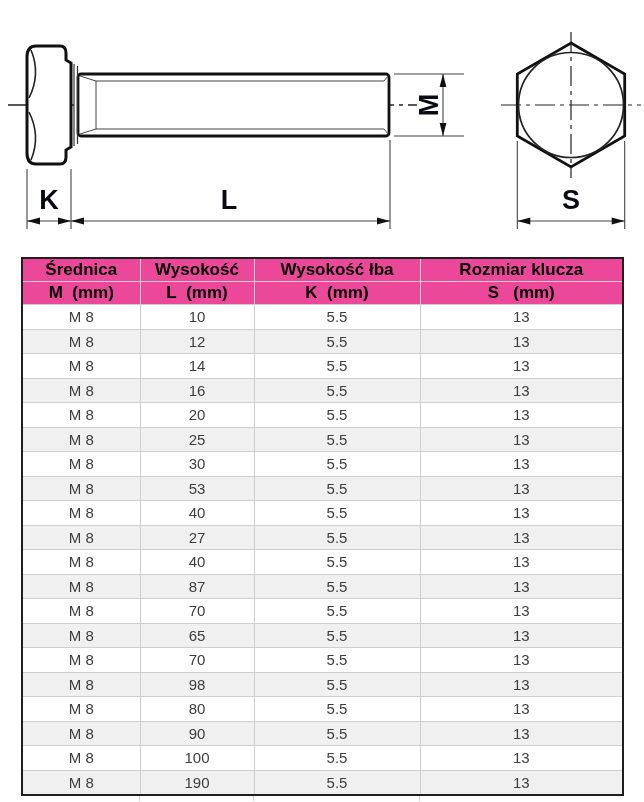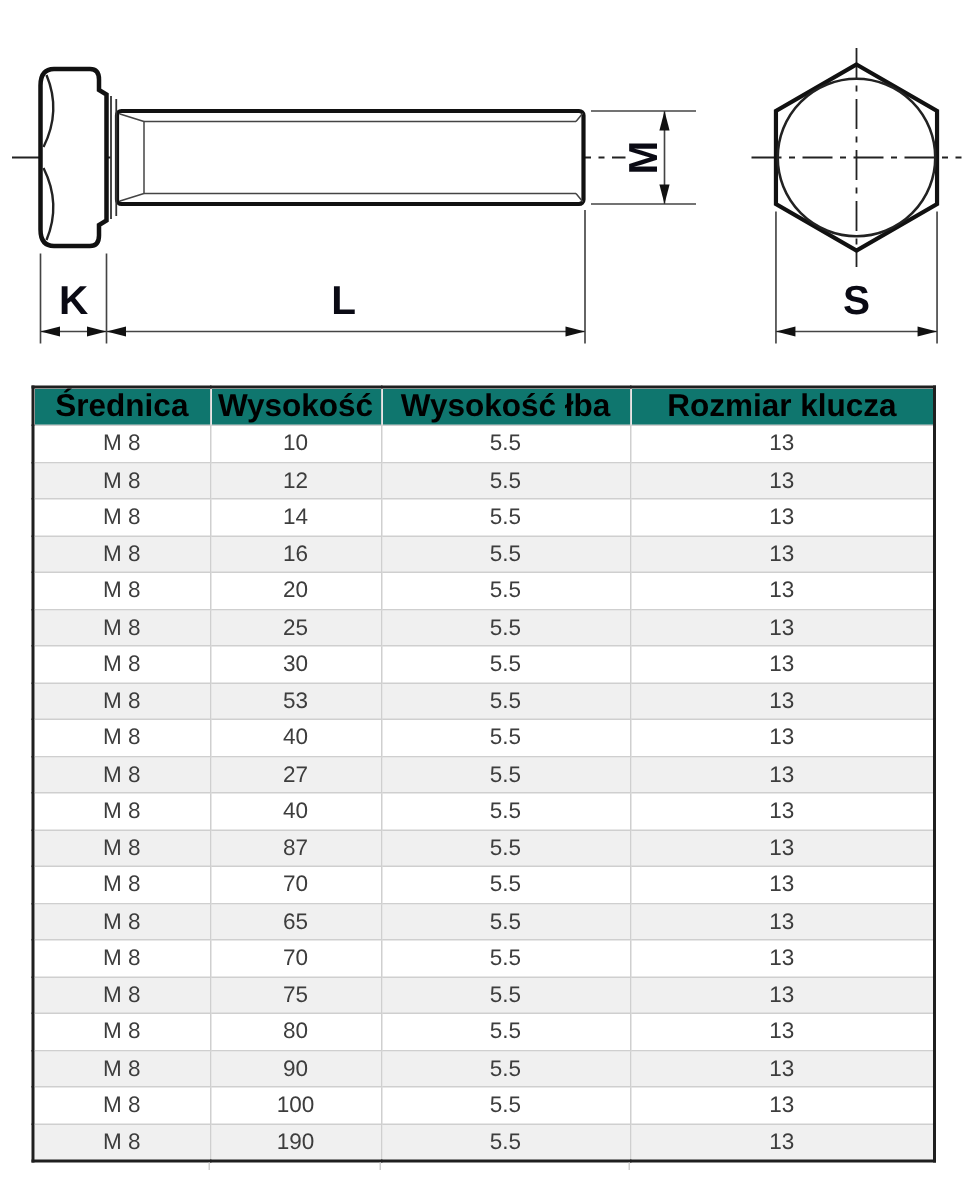--- a/index.html
+++ b/index.html
@@ -30,22 +30,22 @@
     border:1px solid var(--grid,#cfcfcf);
     text-align:center;
     padding:0;
     white-space:nowrap;
     overflow:hidden;
   }
   table.spec thead th{
     height:22px;
     font-weight:bold;
     color:#000000;
-    background:#0f766e;
-    font-size:21px;
+    background:#ec4899;
+    font-size:17px;
   }
   table.spec tbody td{
     height:23.5px;
     font-weight:normal;
   }
   table.spec tbody tr:nth-child(even){background:var(--band,#f0f0f0);}
   table.spec tbody tr:nth-child(odd){background:#ffffff;}
   .stub{
     position:absolute;bottom:-5px;width:1px;height:5px;
     background:var(--grid,#cfcfcf);
@@ -122,20 +122,26 @@
         <col class="c3">
         <col class="c4">
     </colgroup>
     <thead>
       <tr>
         <th>Średnica</th>
         <th>Wysokość</th>
         <th>Wysokość łba</th>
         <th>Rozmiar klucza</th>
       </tr>
+      <tr>
+        <th>M&nbsp;&nbsp;(mm)</th>
+        <th>L&nbsp;&nbsp;(mm)</th>
+        <th>K&nbsp;&nbsp;(mm)</th>
+        <th>S&nbsp;&nbsp;&nbsp;(mm)</th>
+      </tr>
     </thead>
     <tbody>
         <tr>
           <td>M 8</td>
           <td>10</td>
           <td>5.5</td>
           <td>13</td>
         </tr>
         <tr>
           <td>M 8</td>
@@ -216,21 +222,21 @@
           <td>13</td>
         </tr>
         <tr>
           <td>M 8</td>
           <td>70</td>
           <td>5.5</td>
           <td>13</td>
         </tr>
         <tr>
           <td>M 8</td>
-          <td>75</td>
+          <td>98</td>
           <td>5.5</td>
           <td>13</td>
         </tr>
         <tr>
           <td>M 8</td>
           <td>80</td>
           <td>5.5</td>
           <td>13</td>
         </tr>
         <tr>

